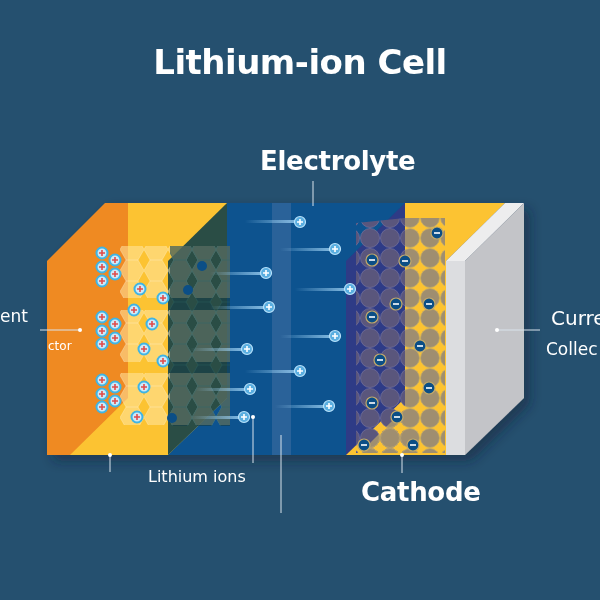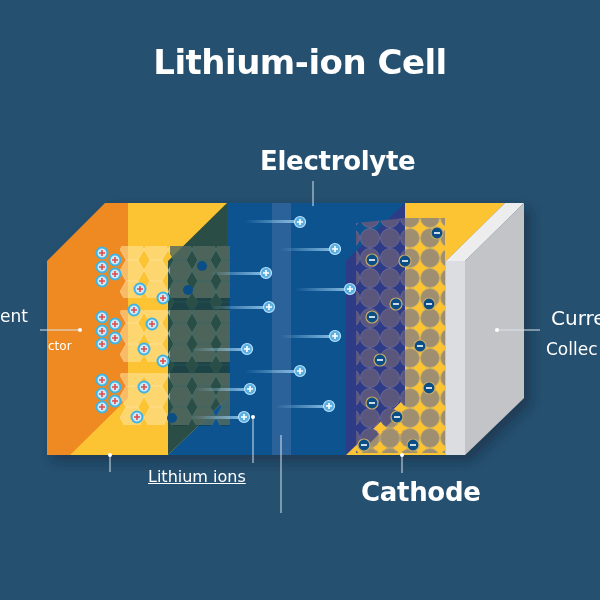--- a/index.html
+++ b/index.html
@@ -253,15 +253,15 @@
       <line x1="402" y1="447" x2="402" y2="465"></line>
         <circle cx="402" cy="447" r="2" stroke="none"></circle>
     </g>
   </svg>
 
   <div class="label-bold" style="left:233px; top:138px;margin-left:27px;">Electrolyte</div>
   <div class="label" style="left:0px; top:298px; font-size:17px;">ent</div>
   <div class="label" style="left:0px; top:331px; font-size:12px;margin-left:48px;">ctor</div>
   <div class="label" style="left:551px; top:298px; font-size:20px;">Curre</div>
   <div class="label" style="left:546px; top:331px; font-size:17px;">Collec</div>
-  <div class="label" style="left:148px; top:459px;text-decoration:underline;">Lithium ions</div>
+  <div class="label" style="left:148px; top:459px;">Lithium ions</div>
   <div class="label-bold" style="left:361px; top:469px;">Cathode</div>
 </div>
 
 </body></html>

